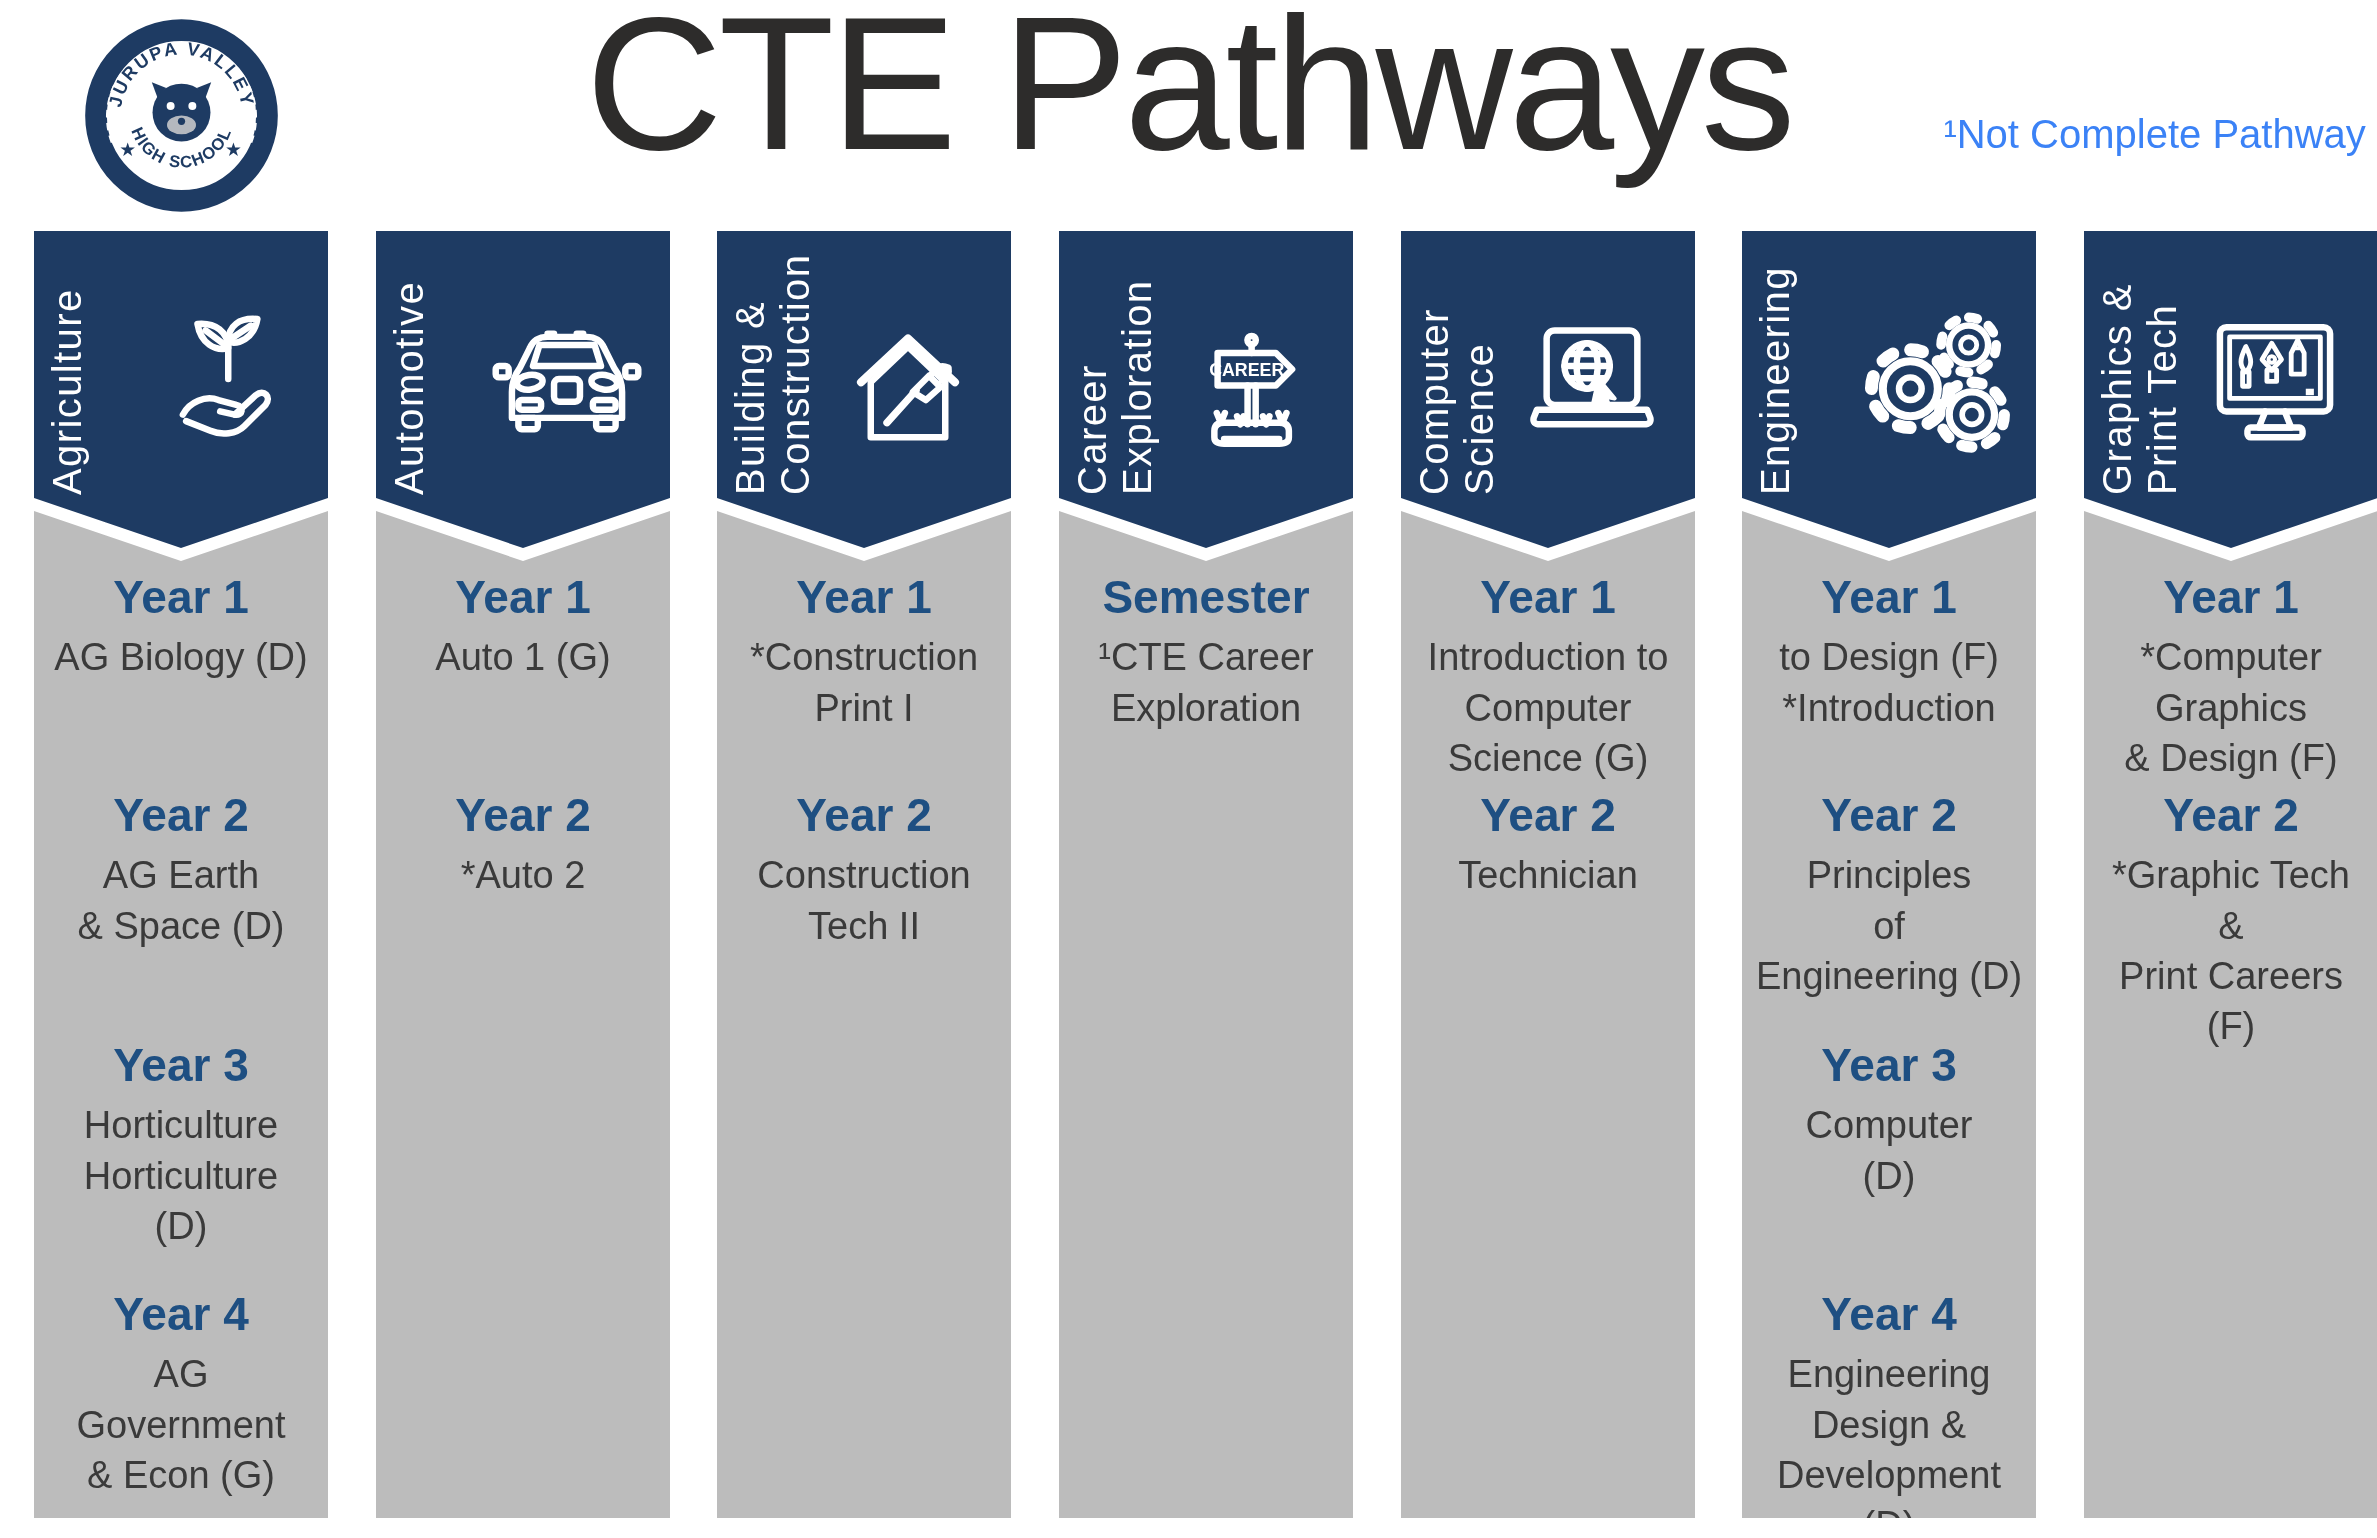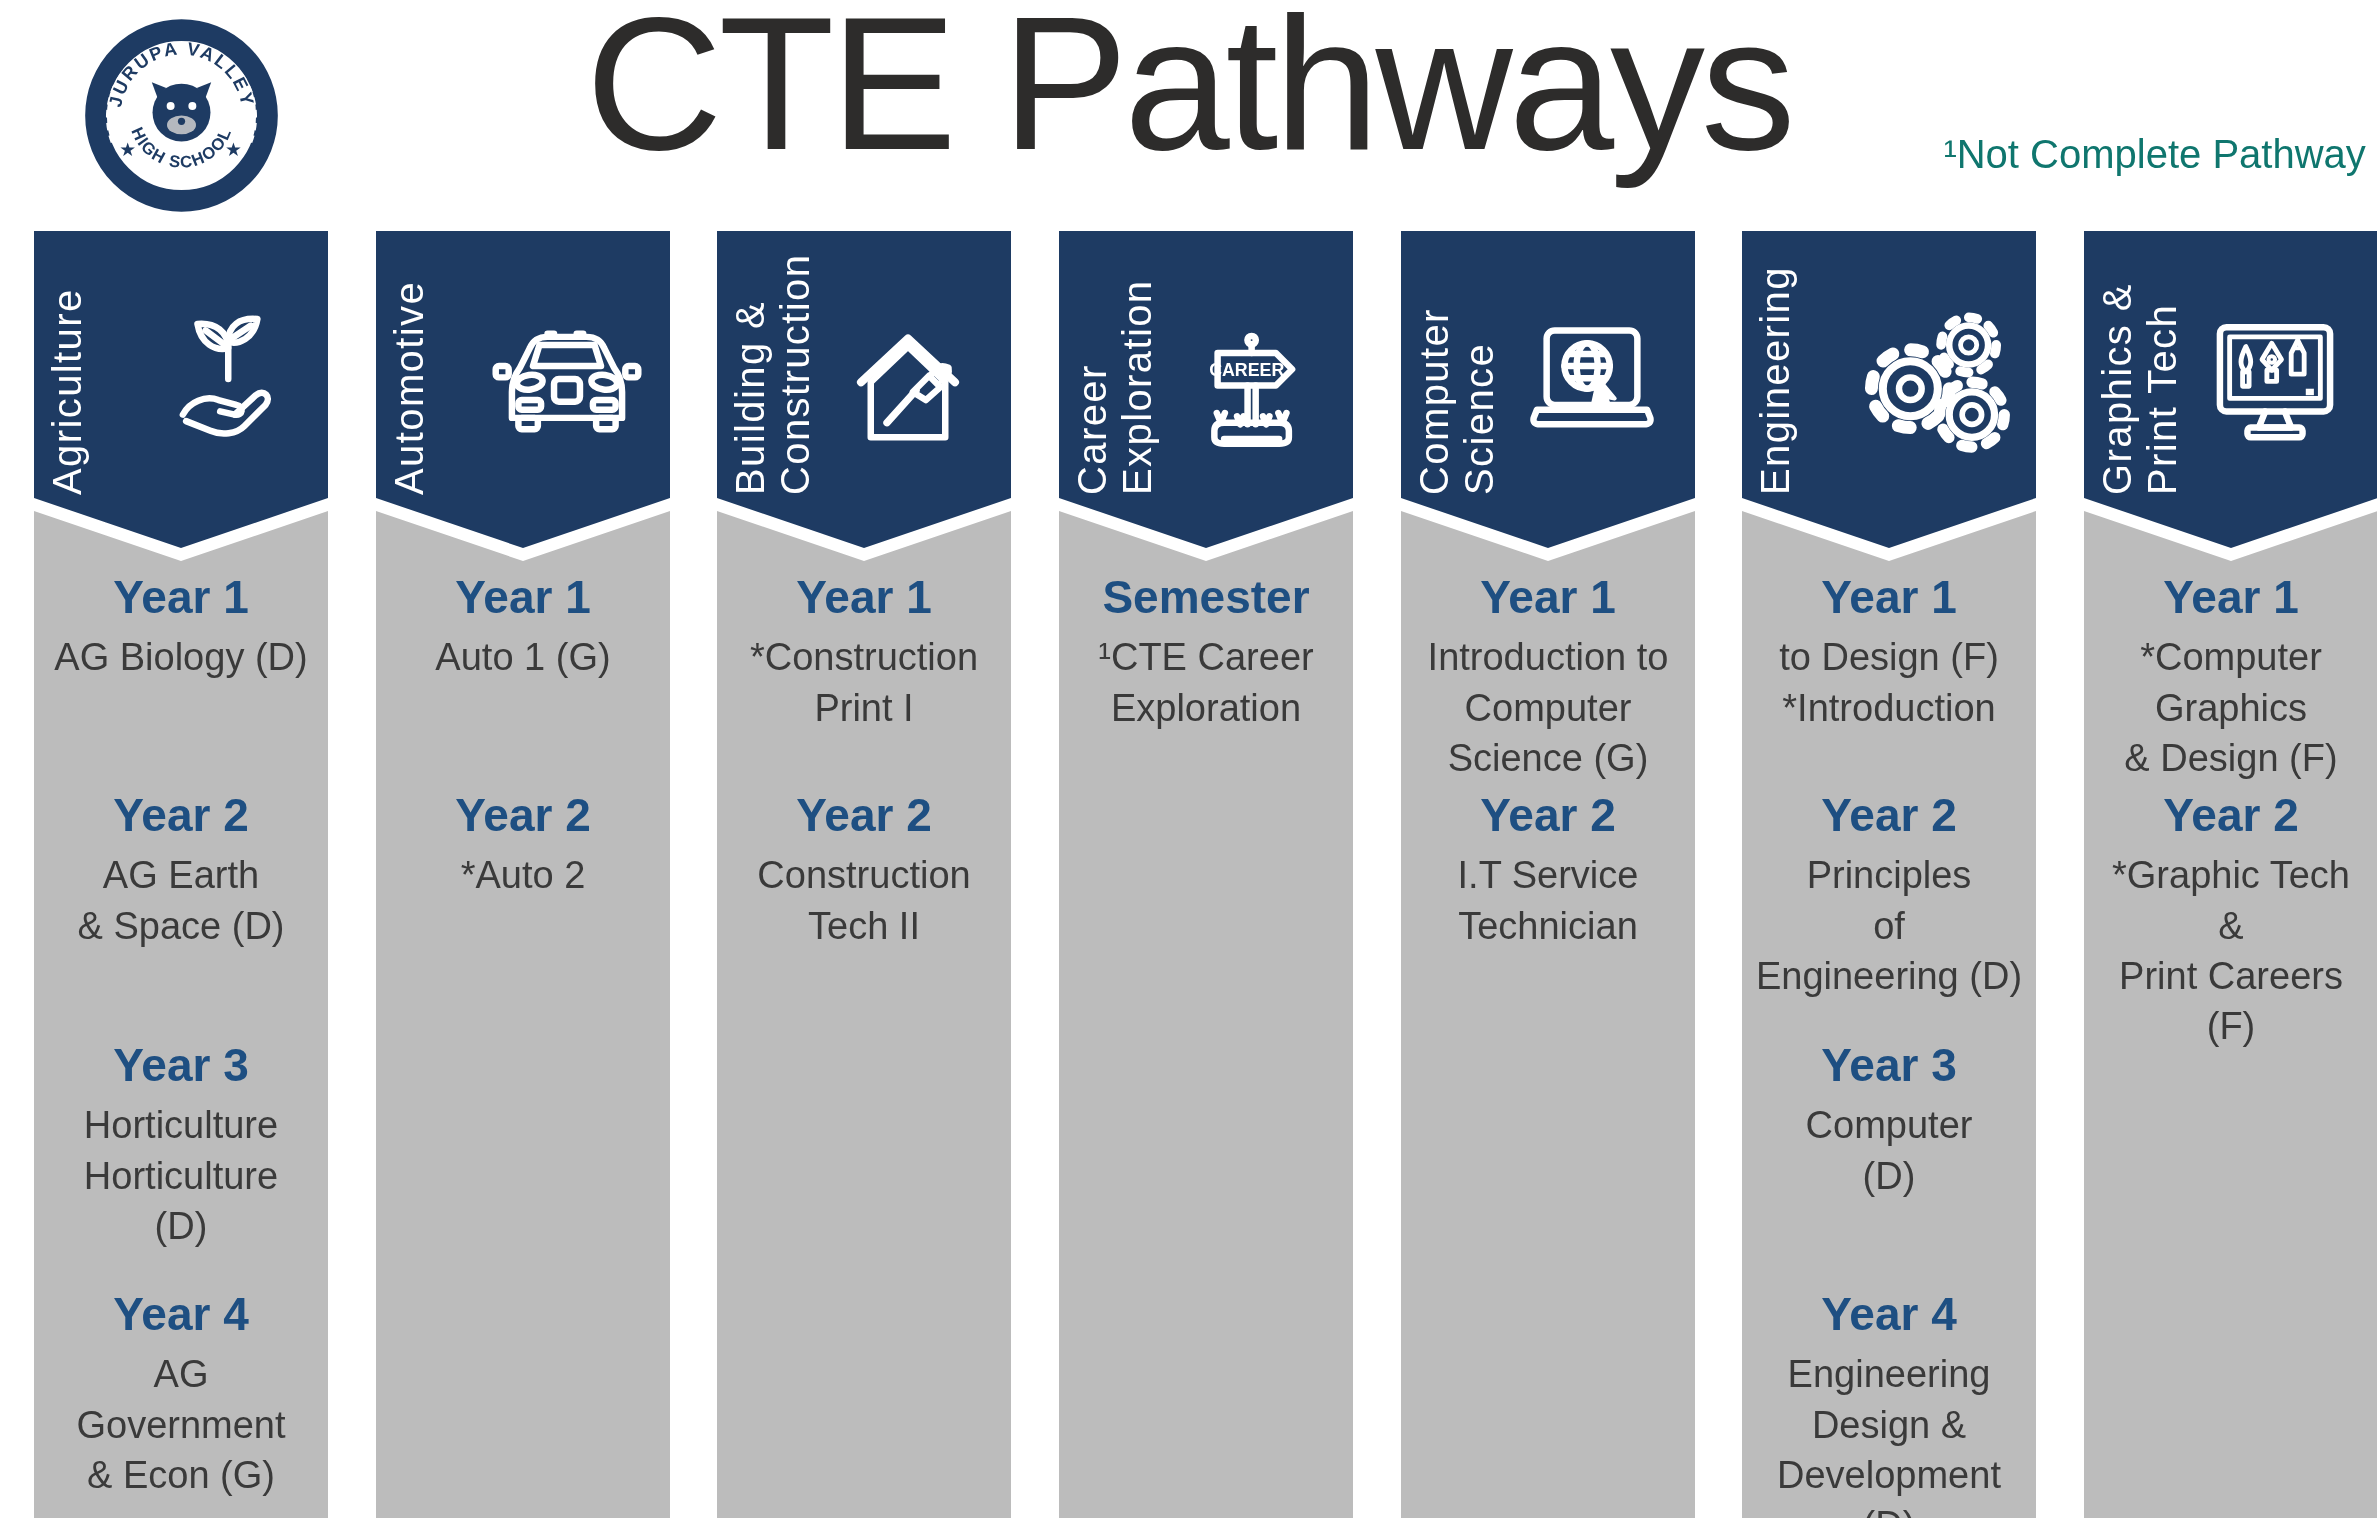--- a/index.html
+++ b/index.html
@@ -2,22 +2,22 @@
 <html style="--navy: #1e3b63; --year-blue: #1e4f82; --body-gray: #bcbcbc; --title-ink: #2d2c2b; --text-ink: #3a3a3a;font-size:11.2px"><head>
 <meta charset="utf-8">
 <style>
   html,body{margin:0;padding:0;background:#fff;}
   .canvas{position:relative;width:2377px;height:1538px;background:#fff;overflow:hidden;
           font-family:"Liberation Sans",sans-serif;}
 
   
   .title{position:absolute;left:489px;top:-29px;width:1399px;margin:0;text-align:center;
          font-size:190px;font-weight:400;letter-spacing:-4.2px;color:var(--title-ink);line-height:1.18;}
-  .notes{position:absolute;right:11.2px;top:120px;text-align:left;
-         font-size:40px;color:#0f766e;line-height:1.72;}
+  .notes{position:absolute;right:11.2px;top:100px;text-align:left;
+         font-size:40px;color:#3b82f6;line-height:1.72;}
   .logo{position:absolute;left:83px;top:17px;width:197px;height:197px;}
 
   
   .column{position:absolute;top:231px;width:294px;height:1287px;}
   .col-header{position:absolute;left:0;right:0;top:0;height:317px;background:var(--navy);
               clip-path:polygon(0 0,100% 0,100% 267px,50% 100%,0 267px);}
   .col-body{position:absolute;left:0;right:0;top:280px;bottom:0;background:var(--body-gray);
             clip-path:polygon(0 0,50% 50px,100% 0,100% 100%,0 100%);text-decoration:underline;}
   .col-label{position:absolute;left:11.2px;top:0;height:264px;
              writing-mode:vertical-rl;transform:rotate(180deg);
@@ -226,21 +226,20 @@
     </header>
     <div class="col-body">
           <div class="year-block yb-0">
             <div class="year-label">Year 1</div>
             <div class="course-line">Introduction to</div>
             <div class="course-line">Computer</div>
             <div class="course-line">Science (G)</div>
           </div>
           <div class="year-block yb-1">
             <div class="year-label">Year 2</div>
-            <div class="course-line">I.T Service</div>
             <div class="course-line">Technician</div>
           </div>
         </div>
   </section>
 
   <section class="column" style="left: 1742px;">
     <header class="col-header">
       <div class="col-label">
             <span>Engineering</span>
           </div>

